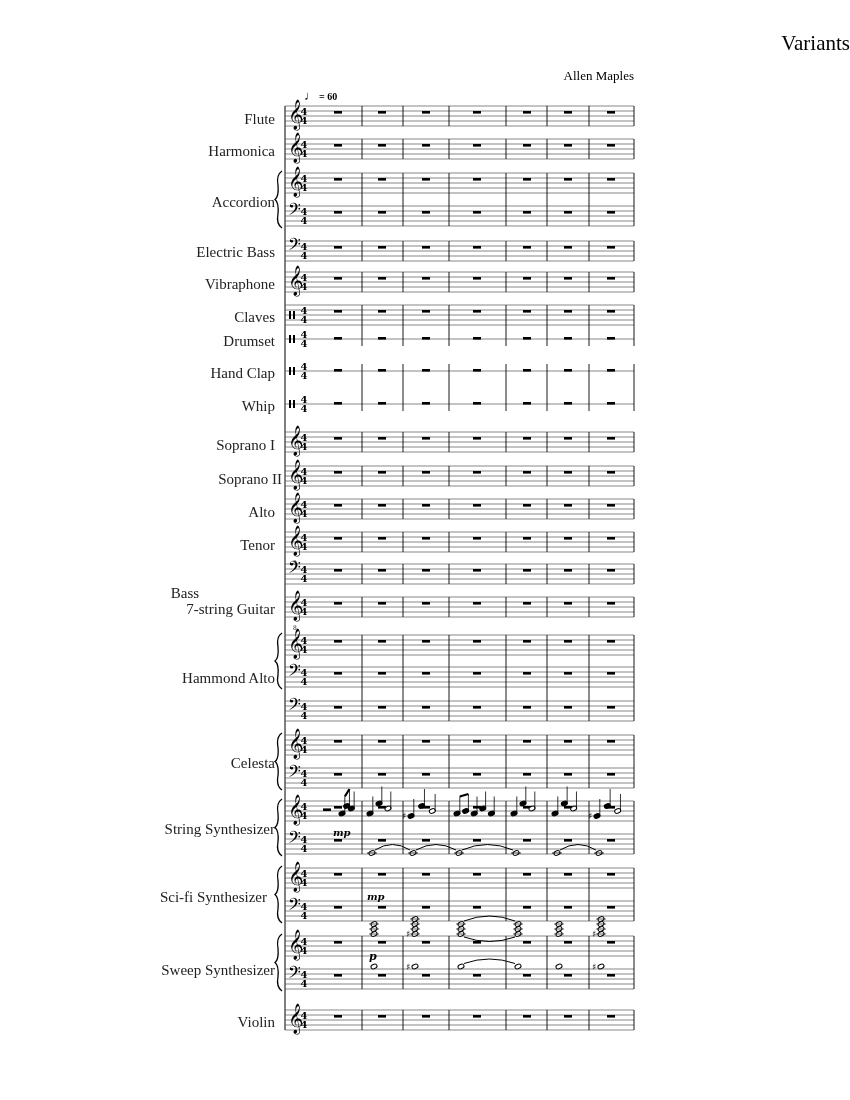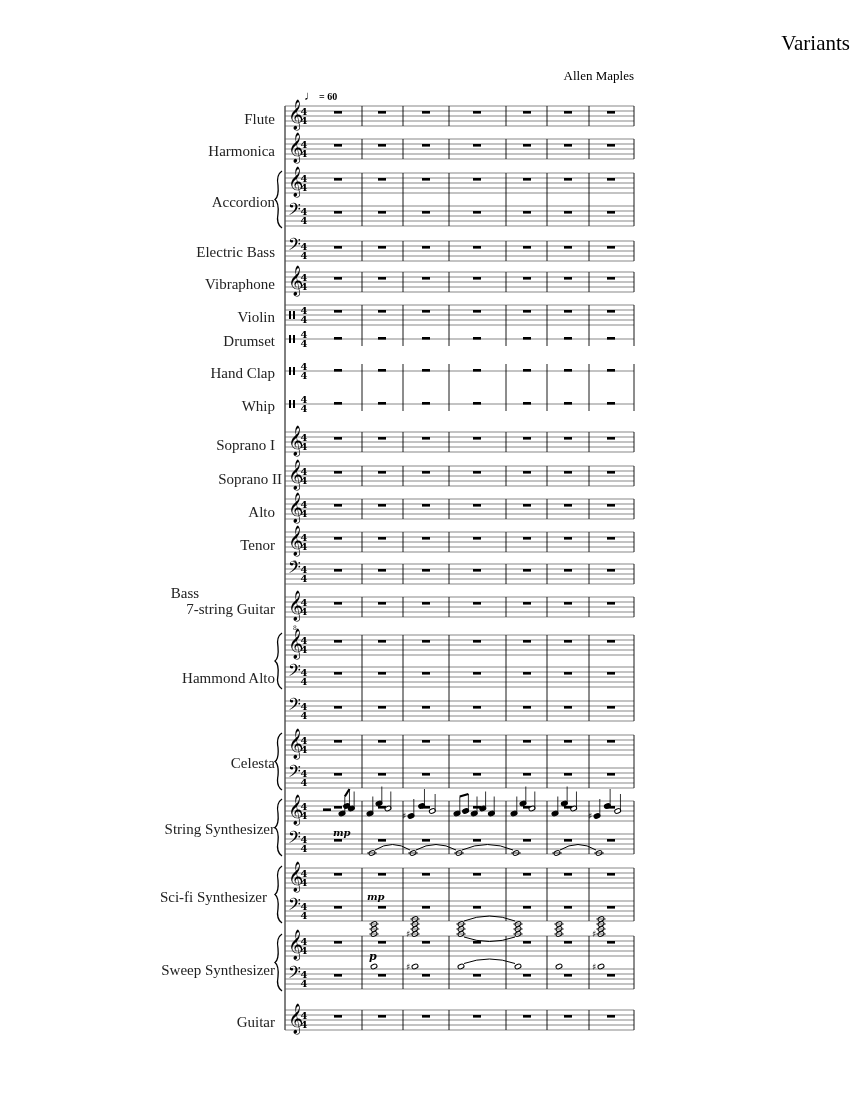--- a/index.html
+++ b/index.html
@@ -19,36 +19,36 @@
 <div class="tempo">
   <span class="note">♩</span><span>= 60</span>
 </div>
 
 <div id="labels">
     <div class="inst-label" style="left: 95px; top: 111px; color: rgb(34, 34, 34);">Flute</div>
     <div class="inst-label" style="left: 95px; top: 143px; color: rgb(34, 34, 34);">Harmonica</div>
     <div class="inst-label" style="left: 95px; top: 194px; color: rgb(34, 34, 34);">Accordion</div>
     <div class="inst-label" style="left: 95px; top: 244px; color: rgb(34, 34, 34);">Electric Bass</div>
     <div class="inst-label" style="left: 95px; top: 276px; color: rgb(34, 34, 34);">Vibraphone</div>
-    <div class="inst-label" style="left: 95px; top: 309px; color: rgb(34, 34, 34);">Violin</div>
+    <div class="inst-label" style="left: 95px; top: 309px; color: rgb(34, 34, 34);">Claves</div>
     <div class="inst-label" style="left: 95px; top: 333px; color: rgb(34, 34, 34);">Drumset</div>
     <div class="inst-label" style="left: 95px; top: 365px; color: rgb(34, 34, 34);">Hand Clap</div>
     <div class="inst-label" style="left: 95px; top: 398px; color: rgb(34, 34, 34);">Whip</div>
     <div class="inst-label" style="left: 95px; top: 437px; color: rgb(34, 34, 34);">Soprano I</div>
     <div class="inst-label" style="left: 102px; top: 471px; color: rgb(34, 34, 34);">Soprano II</div>
     <div class="inst-label" style="left: 95px; top: 504px; color: rgb(34, 34, 34);">Alto</div>
     <div class="inst-label" style="left: 95px; top: 537px; color: rgb(34, 34, 34);">Tenor</div>
     <div class="inst-label" style="left: 95px; top: 585px; color: rgb(34, 34, 34); text-align: center;">Bass</div>
     <div class="inst-label" style="left: 95px; top: 601px; color: rgb(34, 34, 34);">7-string Guitar</div>
     <div class="inst-label" style="left: 95px; top: 670px; color: rgb(34, 34, 34);">Hammond Alto</div>
     <div class="inst-label" style="left: 95px; top: 755px; color: rgb(34, 34, 34);">Celesta</div>
     <div class="inst-label" style="left: 95px; top: 821px; color: rgb(34, 34, 34);">String Synthesizer</div>
     <div class="inst-label" style="left: 87px; top: 889px; color: rgb(34, 34, 34);">Sci-fi Synthesizer</div>
     <div class="inst-label" style="left: 95px; top: 962px; color: rgb(34, 34, 34);">Sweep Synthesizer</div>
-    <div class="inst-label" style="left: 95px; top: 1014px; color: rgb(34, 34, 34);">Guitar</div>
+    <div class="inst-label" style="left: 95px; top: 1014px; color: rgb(34, 34, 34);">Violin</div>
   </div>
 
 <svg class="score" id="score" width="850" height="1100" viewBox="0 0 850 1100" xmlns="http://www.w3.org/2000/svg">
     <line x1="285" y1="106" x2="285" y2="1030" stroke="#000000" stroke-width="1"></line>
     <g>
       <line x1="285" y1="106" x2="634" y2="106" stroke="#555555" stroke-width="0.7"></line>
       <line x1="285" y1="111" x2="634" y2="111" stroke="#555555" stroke-width="0.7"></line>
       <line x1="285" y1="116" x2="634" y2="116" stroke="#555555" stroke-width="0.7"></line>
       <line x1="285" y1="121" x2="634" y2="121" stroke="#555555" stroke-width="0.7"></line>
       <line x1="285" y1="126" x2="634" y2="126" stroke="#555555" stroke-width="0.7"></line>

